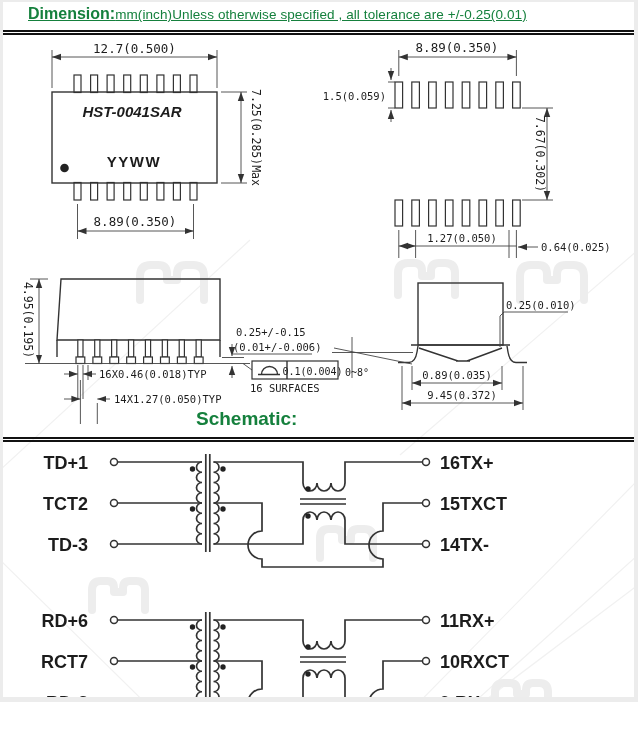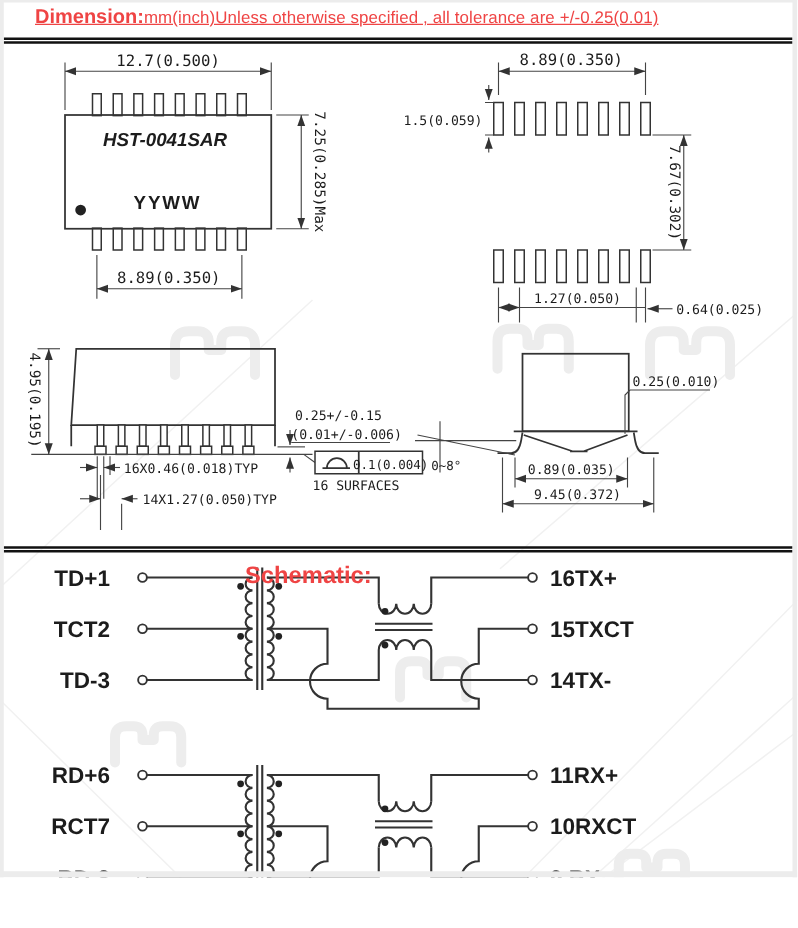--- a/index.html
+++ b/index.html
@@ -1,25 +1,25 @@
 <!DOCTYPE html>
 <html><head>
 <meta charset="utf-8">
 <style>
   html,body{margin:0;padding:0;background:#fff;}
   #page{
     position:relative;width:638px;height:702px;background:#ffffff;overflow:hidden;
-    font-family:"Liberation Sans",sans-serif;color:#ef4444;
+    font-family:"Liberation Sans",sans-serif;color:#15803d;
   }
   .edge{position:absolute;background:#ececec;z-index:9;}
   .rule{position:absolute;left:3px;width:631px;background:#111;z-index:5;}
   #hdr{position:absolute;top:5px;left:28px;z-index:5;white-space:nowrap;}
   #hdr .t{font-size:16px;font-weight:bold;text-decoration:underline;}
   #hdr .n{font-size:13.5px;text-decoration:underline;letter-spacing:.1px;}
-  #schem-title{position:absolute;top:408px;left:196px;font-size:19px;font-weight:bold;z-index:5;margin-top:42px;}
+  #schem-title{position:absolute;top:408px;left:196px;font-size:19px;font-weight:bold;z-index:5;}
   svg{position:absolute;left:0;z-index:2;}
   svg.bg{z-index:1;}
   text{fill:#1c1c1c;}
   .dim{font-family:"DejaVu Sans Mono",monospace;font-size:12.5px;}
   .dimv{font-family:"DejaVu Sans Mono",monospace;font-size:11.5px;}
   .dims{font-family:"DejaVu Sans Mono",monospace;font-size:10.5px;}
   .dimxs{font-family:"DejaVu Sans Mono",monospace;font-size:10px;}
   .pn{font-style:italic;font-weight:bold;font-size:15px;}
   .yyww{font-weight:bold;font-size:15px;letter-spacing:1.5px;}
   .slabel{font-weight:bold;font-size:18px;}

